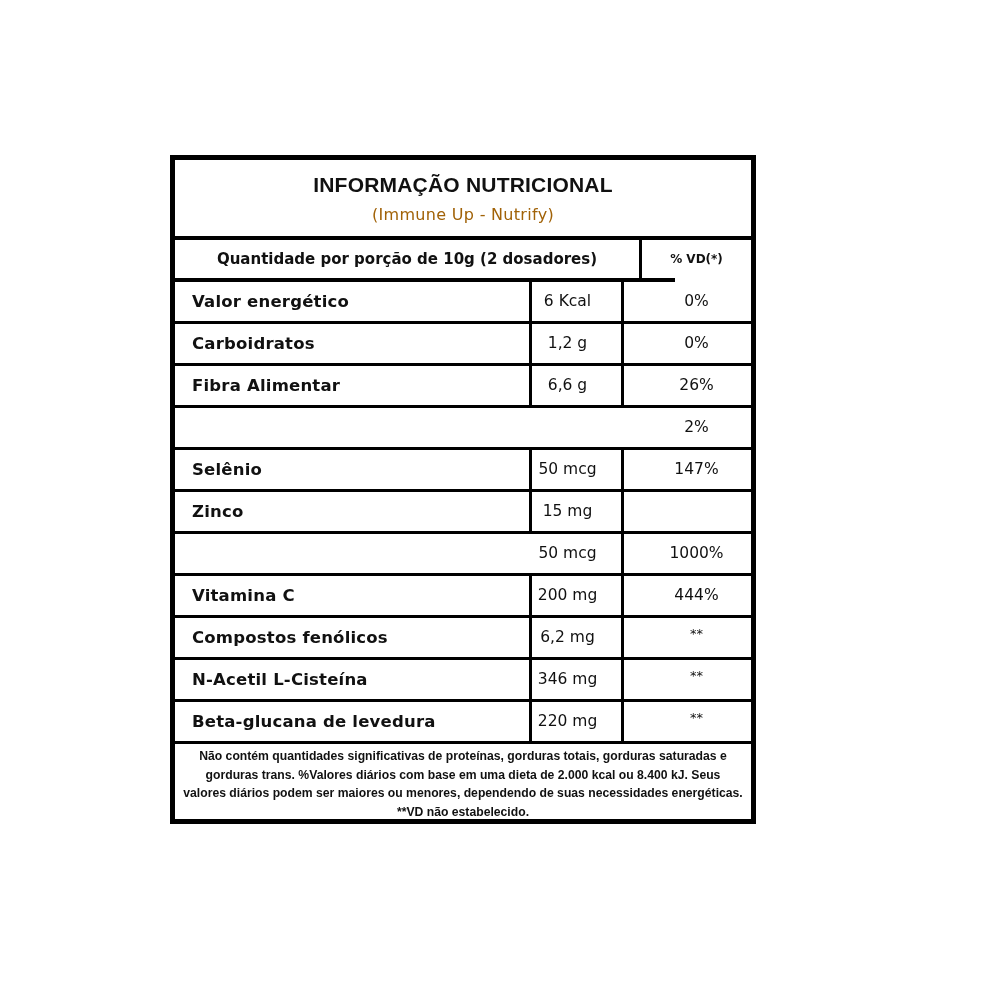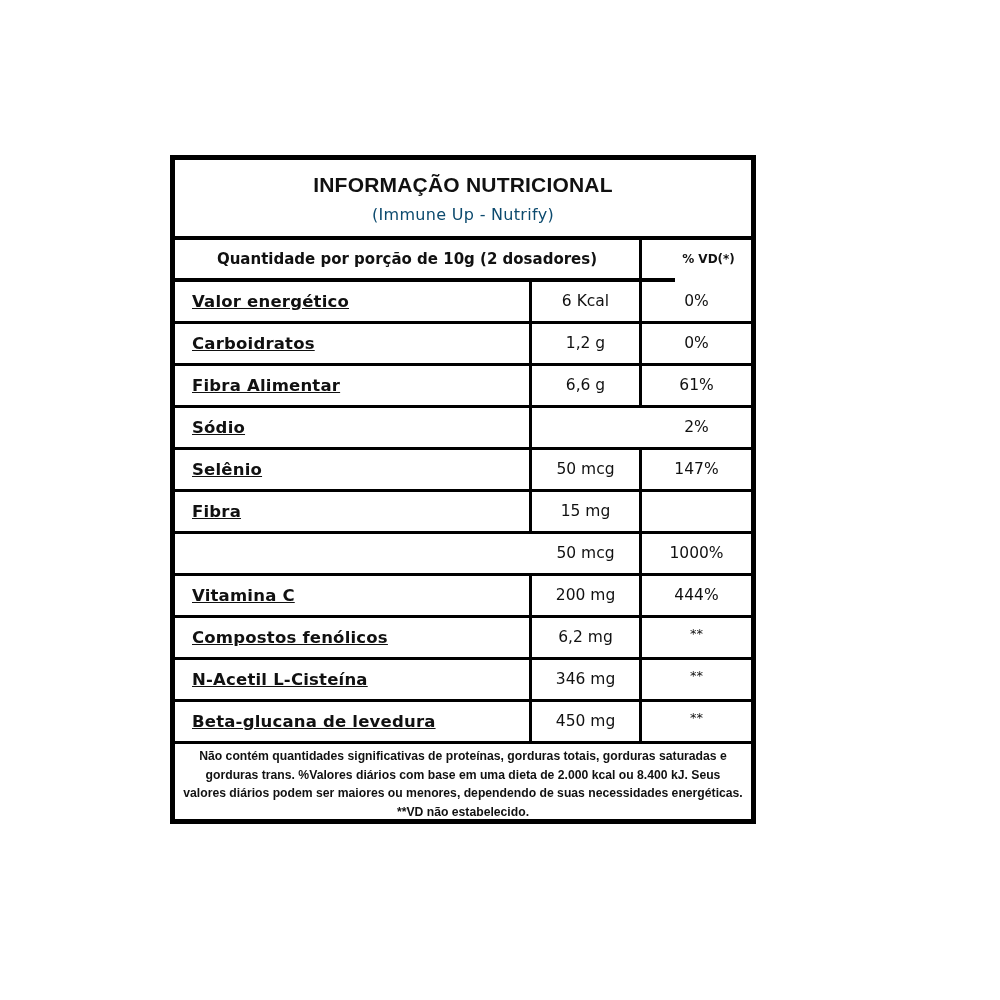--- a/index.html
+++ b/index.html
@@ -13,50 +13,49 @@
     position:absolute; left:0; top:0; width:576px; height:76px;
     border-bottom:4px solid #000; text-align:center;
   }
   .title {
     position:absolute; top:13px; left:0; width:100%;
     font-size:21px; font-weight:bold; letter-spacing:0.2px;
     font-family:Liberation Sans, sans-serif;
   }
   .subtitle {
     position:absolute; top:45px; left:0; width:100%;
-    font-size:16px; font-weight:normal; color:#0c4a6e;
+    font-size:16px; font-weight:normal; color:#a16207;
     font-family:"DejaVu Sans", sans-serif; letter-spacing:0.3px;
   }
   .header-row {
     position:absolute; left:0; top:80px; width:500px; height:38px;
     border-bottom:4px solid #000000;
   }
   .header-serving {
     position:absolute; left:0; top:0; width:467px; height:38px;
     line-height:38px; text-align:center; font-weight:bold; font-size:15px;
     border-right:3px solid #000; box-sizing:border-box;
   }
   .header-vd {
     position:absolute; left:467px; top:0; width:109px; height:38px;
-    line-height:38px; text-align:center; font-weight:bold; font-size:12px;padding-left:12px;
+    line-height:38px; text-align:center; font-weight:bold; font-size:12px;
   }
   .rows { position:absolute; left:0; top:122px; width:576px; }
   .row {
     position:relative; height:39px; border-bottom:3px solid #000;
   }
   .row:last-child { border-bottom:3px solid #000; }
   .cell-name {
     position:absolute; left:0; top:0; width:357px; height:39px;
     line-height:39px; padding-left:17px; box-sizing:border-box;
     font-weight:bold; font-size:16.5px; border-right:3px solid #000;
     letter-spacing:0.2px;
-    text-decoration:underline;
   }
   .cell-amount {
-    position:absolute; left:357px; top:0; width:110px; height:39px;
+    position:absolute; left:339px; top:0; width:110px; height:39px;
     line-height:39px; text-align:center; font-size:15.5px;
     border-right:3px solid #000; box-sizing:border-box;
   }
   .cell-vd {
     position:absolute; left:467px; top:0; width:109px; height:39px;
     line-height:39px; text-align:center; font-size:15.5px;
   }
   .cell-vd.stars { line-height:32px; font-size:13px; }
   .footnote {
     position:absolute; left:0; top:585px; width:576px; height:79px;
@@ -86,33 +85,32 @@
       <div class="cell-vd">0%</div>
     </div>
     <div class="row">
       <div class="cell-name">Carboidratos</div>
       <div class="cell-amount">1,2 g</div>
       <div class="cell-vd">0%</div>
     </div>
     <div class="row">
       <div class="cell-name">Fibra Alimentar</div>
       <div class="cell-amount">6,6 g</div>
-      <div class="cell-vd">61%</div>
+      <div class="cell-vd">26%</div>
     </div>
     <div class="row">
-      <div class="cell-name">Sódio</div>
       <div class="cell-vd">2%</div>
     </div>
     <div class="row">
       <div class="cell-name">Selênio</div>
       <div class="cell-amount">50 mcg</div>
       <div class="cell-vd">147%</div>
     </div>
     <div class="row">
-      <div class="cell-name">Fibra</div>
+      <div class="cell-name">Zinco</div>
       <div class="cell-amount">15 mg</div>
     </div>
     <div class="row">
       <div class="cell-amount">50 mcg</div>
       <div class="cell-vd">1000%</div>
     </div>
     <div class="row">
       <div class="cell-name">Vitamina C</div>
       <div class="cell-amount">200 mg</div>
       <div class="cell-vd">444%</div>
@@ -122,19 +120,19 @@
       <div class="cell-amount">6,2 mg</div>
       <div class="cell-vd stars">**</div>
     </div>
     <div class="row">
       <div class="cell-name">N-Acetil L-Cisteína</div>
       <div class="cell-amount">346 mg</div>
       <div class="cell-vd stars">**</div>
     </div>
     <div class="row">
       <div class="cell-name">Beta-glucana de levedura</div>
-      <div class="cell-amount">450 mg</div>
+      <div class="cell-amount">220 mg</div>
       <div class="cell-vd stars">**</div>
     </div>
   </div>
 
   <div class="footnote">Não contém quantidades significativas de proteínas, gorduras totais, gorduras saturadas e gorduras trans. %Valores diários com base em uma dieta de 2.000 kcal ou 8.400 kJ. Seus valores diários podem ser maiores ou menores, dependendo de suas necessidades energéticas. **VD não estabelecido.</div>
 </div>
 
 </body></html>

